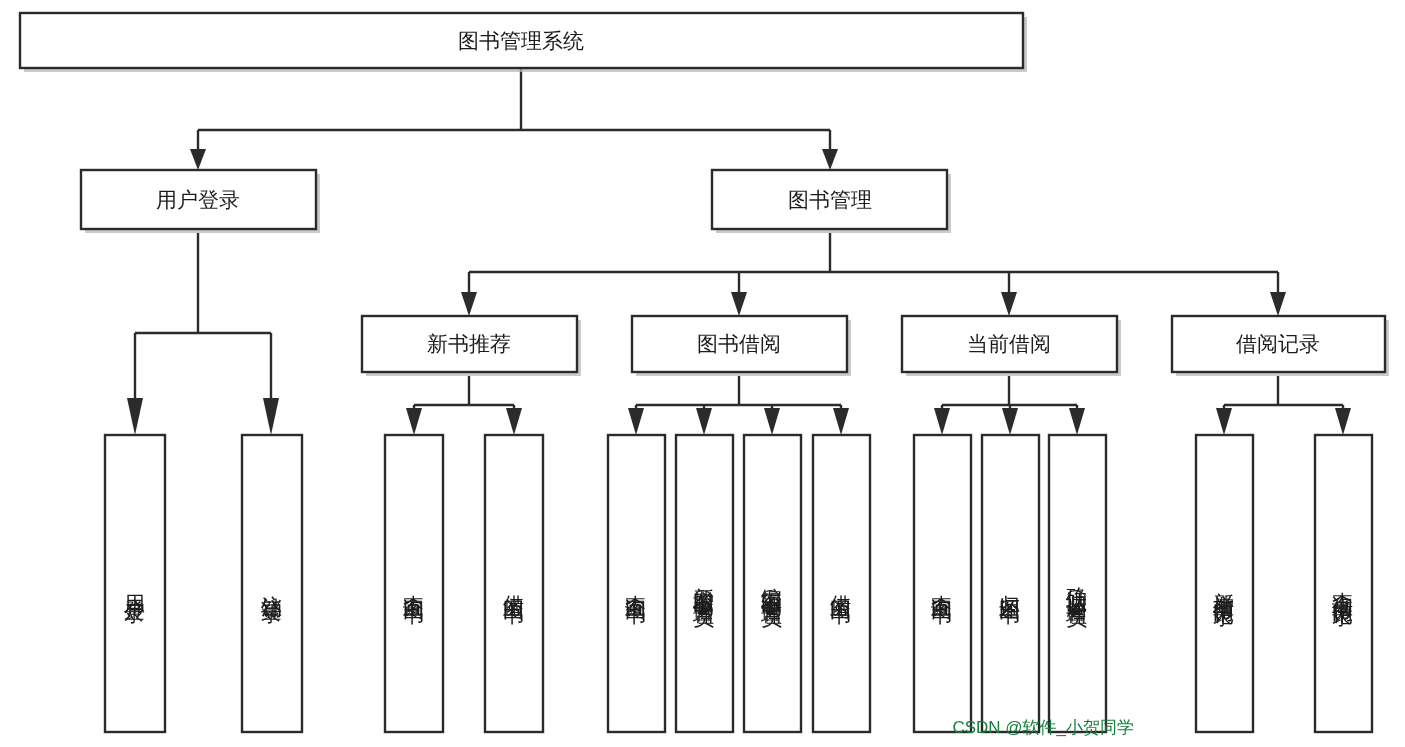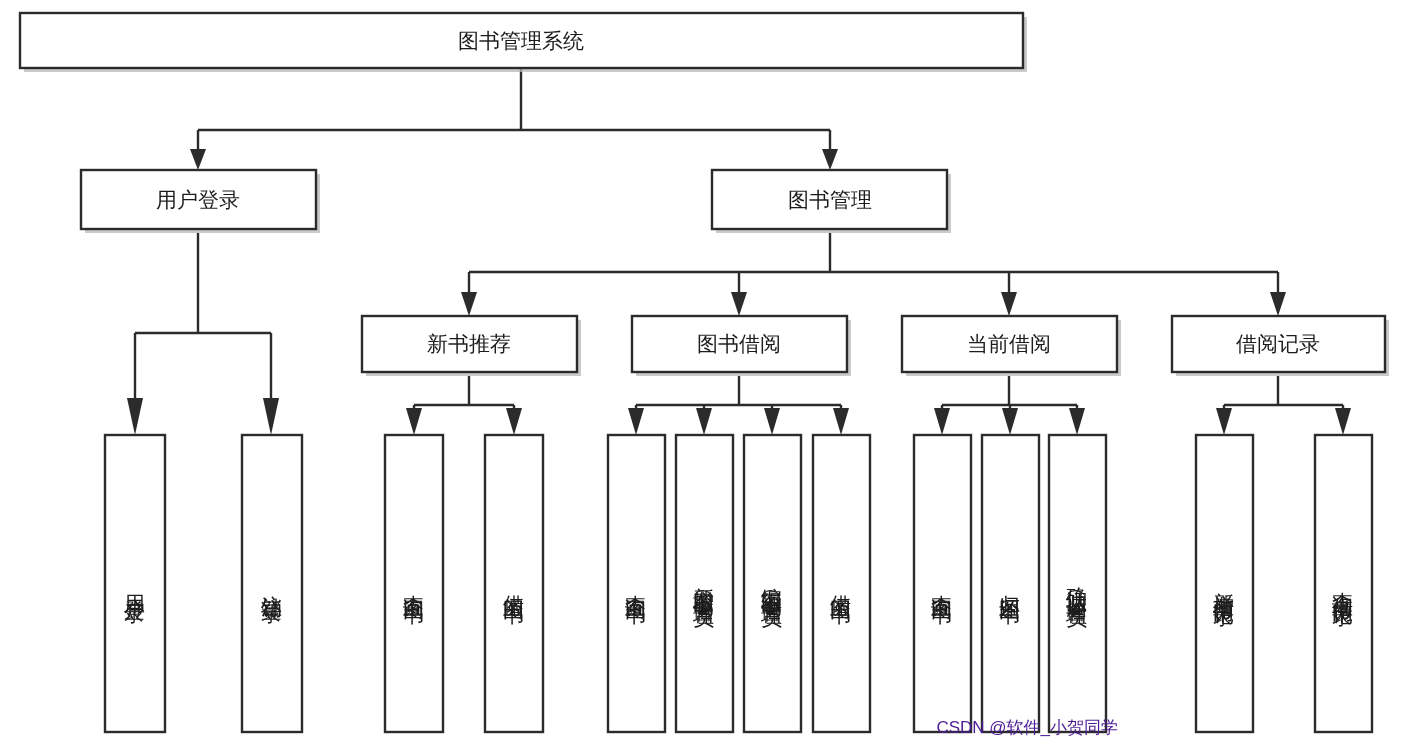--- a/index.html
+++ b/index.html
@@ -12,20 +12,21 @@
     width: 1405px;
     height: 747px;
     font-family: "Liberation Sans", "DejaVu Sans", sans-serif;
     overflow: hidden;
     position: relative;
   }
   #diagram-root {
     position: relative;
     width: 1130px;
     height: 747px;
+    padding-left: 16px;
   }
   svg#tree-svg {
     position: absolute;
     left: 0;
     top: 0;
     width: 1405px;
     height: 747px;
     display: block;
   }
   .node-box {
@@ -64,21 +65,21 @@
     letter-spacing: 3px;
     dominant-baseline: central;
     text-anchor: middle;
   }
   .watermark {
     position: absolute;
     right: 12px;
     bottom: 8px;
     font-family: "Liberation Sans", "DejaVu Sans", sans-serif;
     font-size: 17px;
-    color: #4c1d95;
+    color: #15803d;
     white-space: nowrap;
     pointer-events: none;
     user-select: none;
     text-align: right;
   }
 </style>
 </head>
 <body>
 
 <div id="diagram-root">

